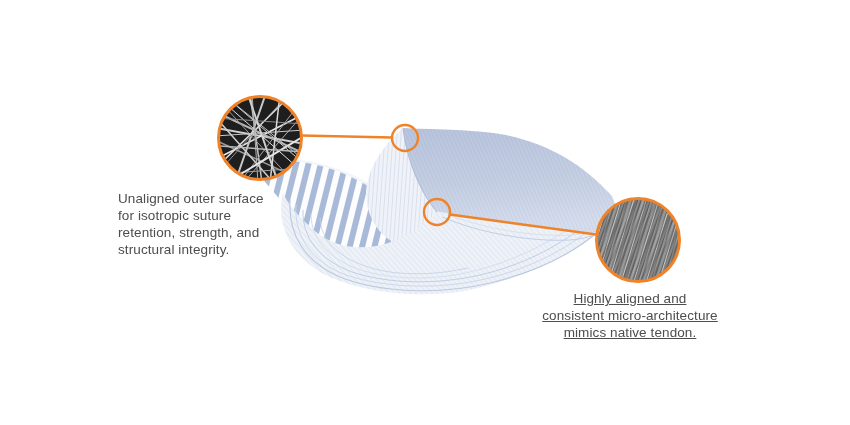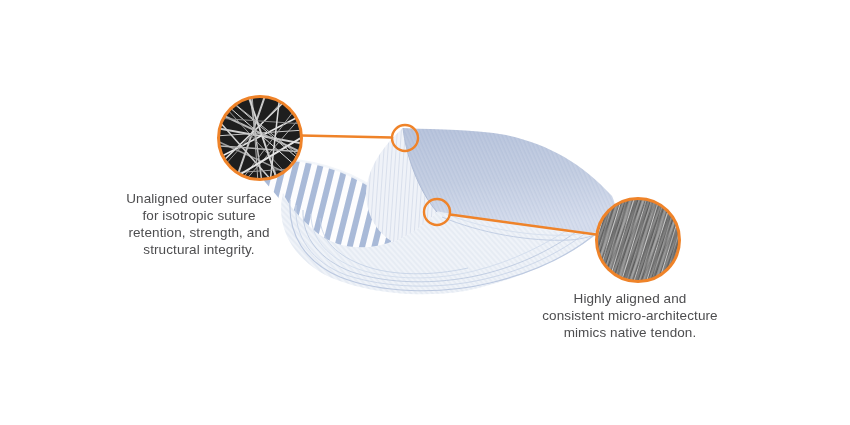--- a/index.html
+++ b/index.html
@@ -20,22 +20,22 @@
   }
   .stage svg{position:absolute;left:0;top:0;}
   .caption{
     position:absolute;
     color:var(--text-color);
     font-size:13.5px;
     line-height:17px;
     white-space:pre-line;
     letter-spacing:0.1px;
   }
-  .caption-left{left:118px;top:190px;width:162px;text-align:center;}
-  .caption-right{left:519px;top:290px;width:222px;text-align:center;}
+  .caption-left{left:118px;top:190px;width:162px;text-align:left;}
+  .caption-right{left:519px;top:290px;width:222px;text-align:center;text-decoration:underline;}
   .orange-stroke{stroke:var(--accent-orange);}
 </style>
 </head>
 <body>
 
 <div class="stage">
 
   <svg width="850" height="425" viewBox="0 0 850 425">
     <defs>
 

